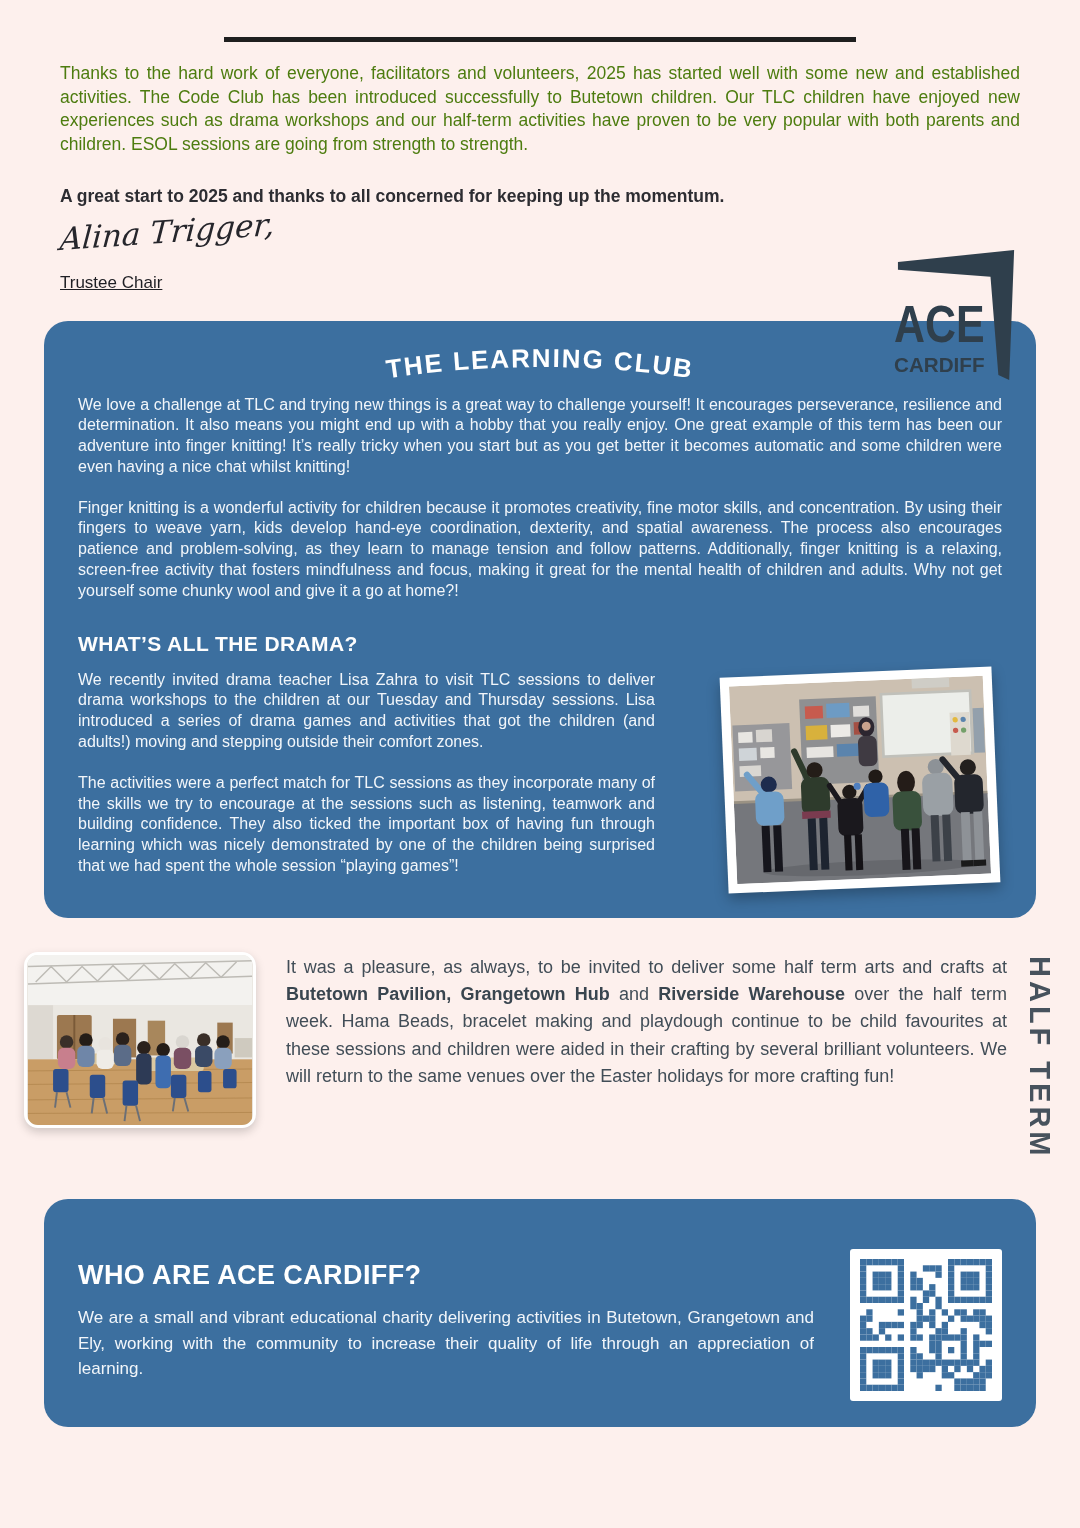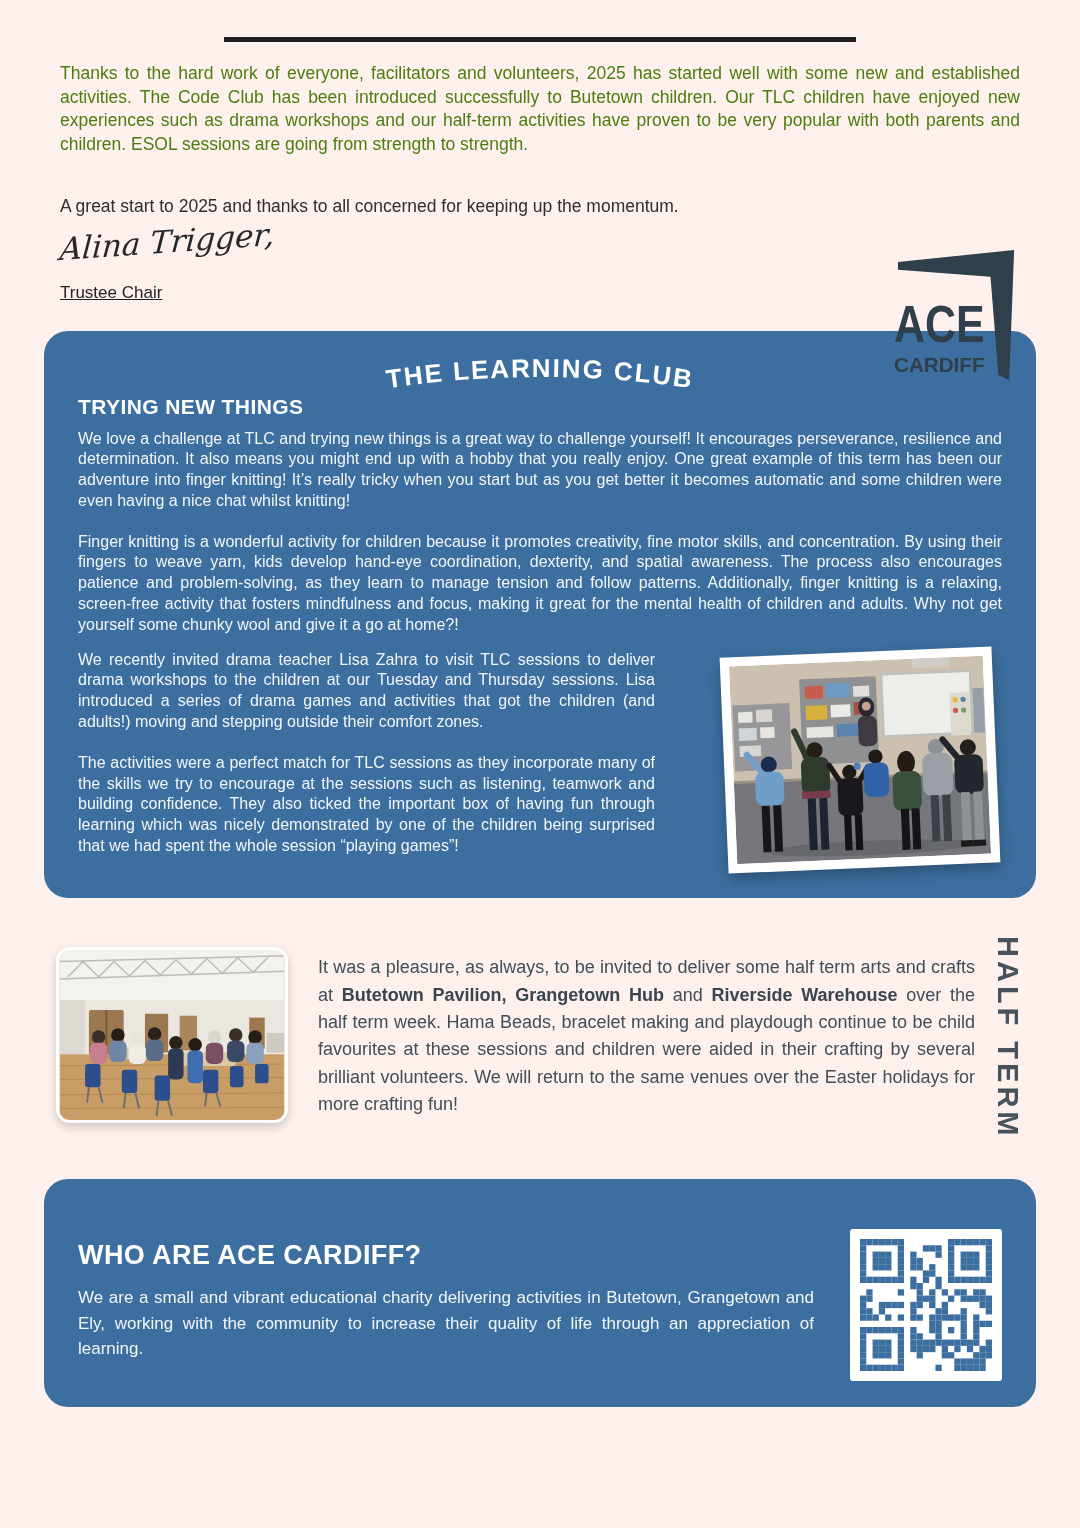--- a/index.html
+++ b/index.html
@@ -12,21 +12,21 @@
   .top-rule { width:632px; height:5px; background:#1f1f1f; margin:37px auto 0; }
   .header-wrap { padding:0 60px; }
   h1.page-title {
     margin-top:42px; font-size:34px; font-weight:700; color:#4d5a63;
     letter-spacing:.2px; white-space:nowrap;
   }
   p.intro {
     margin-top:20px; font-size:17.5px; line-height:1.35; text-align:justify;
     color:#4d7c0f; font-weight:500;
   }
-  p.thanks { margin-top:39px; font-size:17.5px; font-weight:400; color:#2d2d32; }
+  p.thanks { margin-top:29px; font-size:17.5px; font-weight:700; color:#2d2d32; }
   .signature {
     margin-top:14px; font-family:"DejaVu Serif", serif; font-style:italic;
     font-size:31px; color:#26262c; width:max-content;
     transform:rotate(-4deg) skewX(-8deg); transform-origin:left center;
   }
   .sig-role { margin-top:16px; font-size:17px; color:#1f1f24; font-weight:500;text-decoration:underline; }
   .logo { position:absolute; top:250px; right:58px; width:128px; }
   .logo svg { display:block; width:128px; height:138px; }
 
   .blue-box {
@@ -45,21 +45,21 @@
   .heading-gap { margin-top:30px; }
   .drama-row { display:flex; margin-top:4px;gap:37px; }
   .drama-text { flex:1; }
   .drama-photo {
     flex:none; width:272px; margin:12px 6px 4px 32px; background:#fff;
     padding:9px; box-shadow:0 6px 14px rgba(0,0,0,.28);
     transform:rotate(-2.4deg);
   }
   .drama-photo svg { display:block; width:100%; height:auto; }
 
-  .halfterm { display:flex; margin:34px 56px 0; align-items:center; }
+  .halfterm { display:flex; margin:34px 24px 0; align-items:flex-start; }
   .hall-photo {
     flex:none; width:232px; height:176px; border-radius:14px; overflow:hidden;
     border:3px solid #fff; box-shadow:0 4px 10px rgba(0,0,0,.18); background:#eae7e1;
   }
   .hall-photo svg { display:block; width:100%; height:100%; }
   .ht-text {
     flex:1; margin:2px 16px 0 30px; font-size:18px; line-height:1.52;
     text-align:justify; color:#414d57; font-weight:500;
   }
   .ht-text b { font-weight:700; color:#39454f; }
@@ -99,23 +99,23 @@
   </svg>
 </div>
 
 <section class="blue-box">
   <svg class="arch-title" viewBox="0 0 500 60">
     <path id="arcPath" d="M 28 52 Q 250 6 472 52" fill="none" stroke="none"></path>
     <text font-family="Liberation Sans, sans-serif" font-size="27" font-weight="600" fill="#ffffff" letter-spacing="2">
       <textPath href="#arcPath" xlink:href="#arcPath" startOffset="50%" text-anchor="middle">THE LEARNING CLUB</textPath>
     </text>
   </svg>
-  <div class="box-heading">TRYING NEW THINGS</div>
   <p>We love a challenge at TLC and trying new things is a great way to challenge yourself! It encourages perseverance, resilience and determination. It also means you might end up with a hobby that you really enjoy. One great example of this term has been our adventure into finger knitting! It’s really tricky when you start but as you get better it becomes automatic and some children were even having a nice chat whilst knitting!</p>
   <p class="gap">Finger knitting is a wonderful activity for children because it promotes creativity, fine motor skills, and concentration. By using their fingers to weave yarn, kids develop hand-eye coordination, dexterity, and spatial awareness. The process also encourages patience and problem-solving, as they learn to manage tension and follow patterns. Additionally, finger knitting is a relaxing, screen-free activity that fosters mindfulness and focus, making it great for the mental health of children and adults. Why not get yourself some chunky wool and give it a go at home?!</p>
+  <div class="box-heading heading-gap">WHAT’S ALL THE DRAMA?</div>
   <div class="drama-row">
     <div class="drama-text">
       <p>We recently invited drama teacher Lisa Zahra to visit TLC sessions to deliver drama workshops to the children at our Tuesday and Thursday sessions. Lisa introduced a series of drama games and activities that got the children (and adults!) moving and stepping outside their comfort zones.</p>
       <p class="gap">The activities were a perfect match for TLC sessions as they incorporate many of the skills we try to encourage at the sessions such as listening, teamwork and building confidence. They also ticked the important box of having fun through learning which was nicely demonstrated by one of the children being surprised that we had spent the whole session “playing games”!</p>
     </div>
     <div class="drama-photo">
       <svg viewBox="0 0 285 222">
         <rect x="0" y="0" width="285" height="132" fill="#ccc0b1"></rect>
         <rect x="0" y="129" width="285" height="4" fill="#9a9284"></rect>
         <rect x="0" y="132" width="285" height="90" fill="#75777c"></rect>

